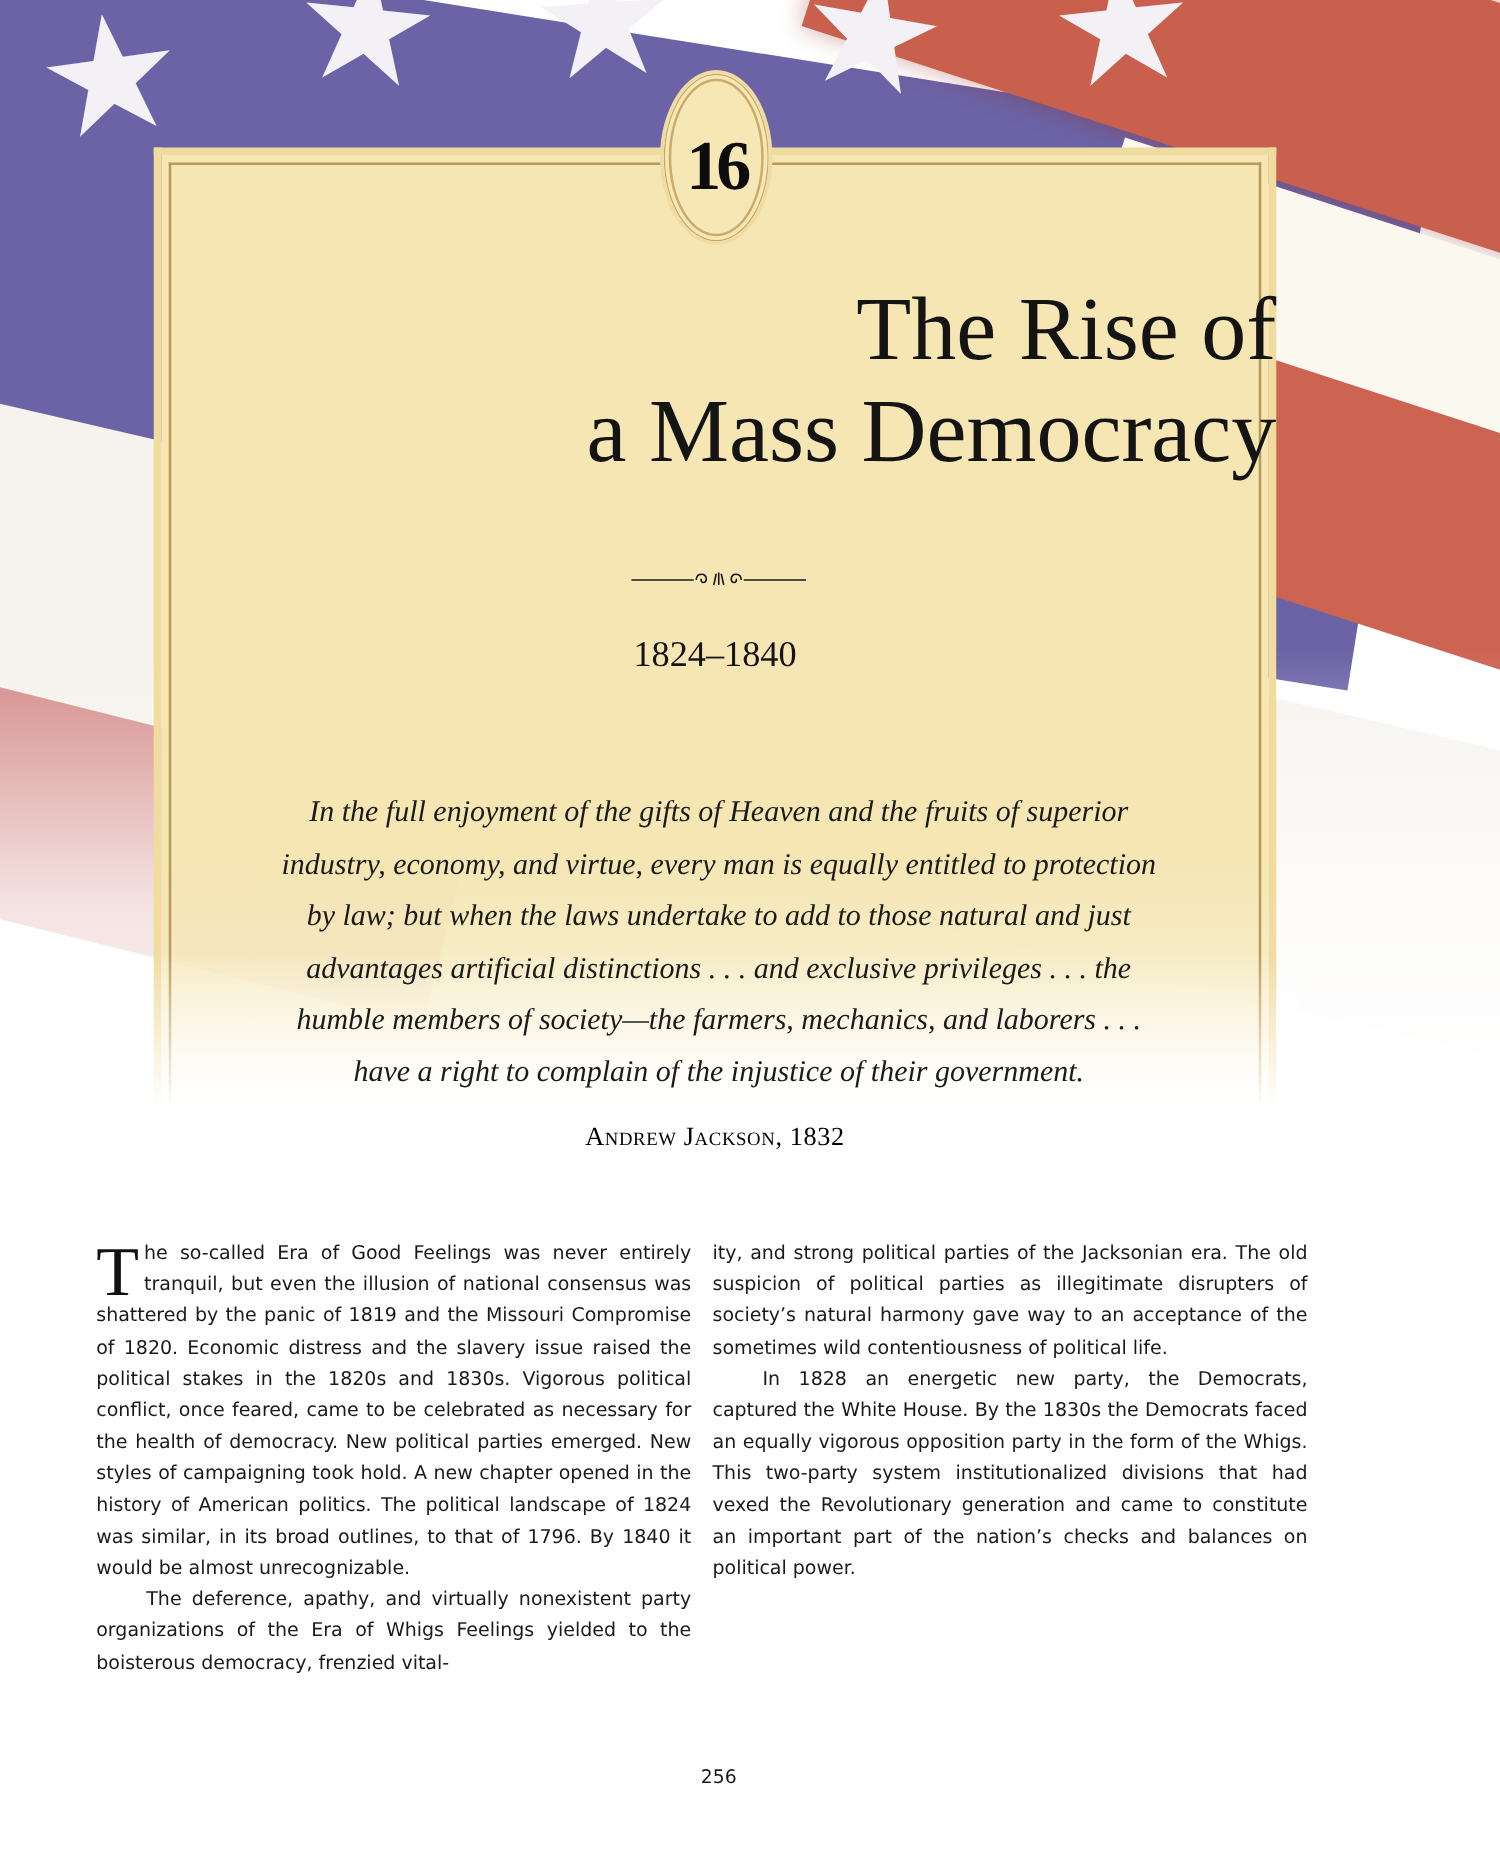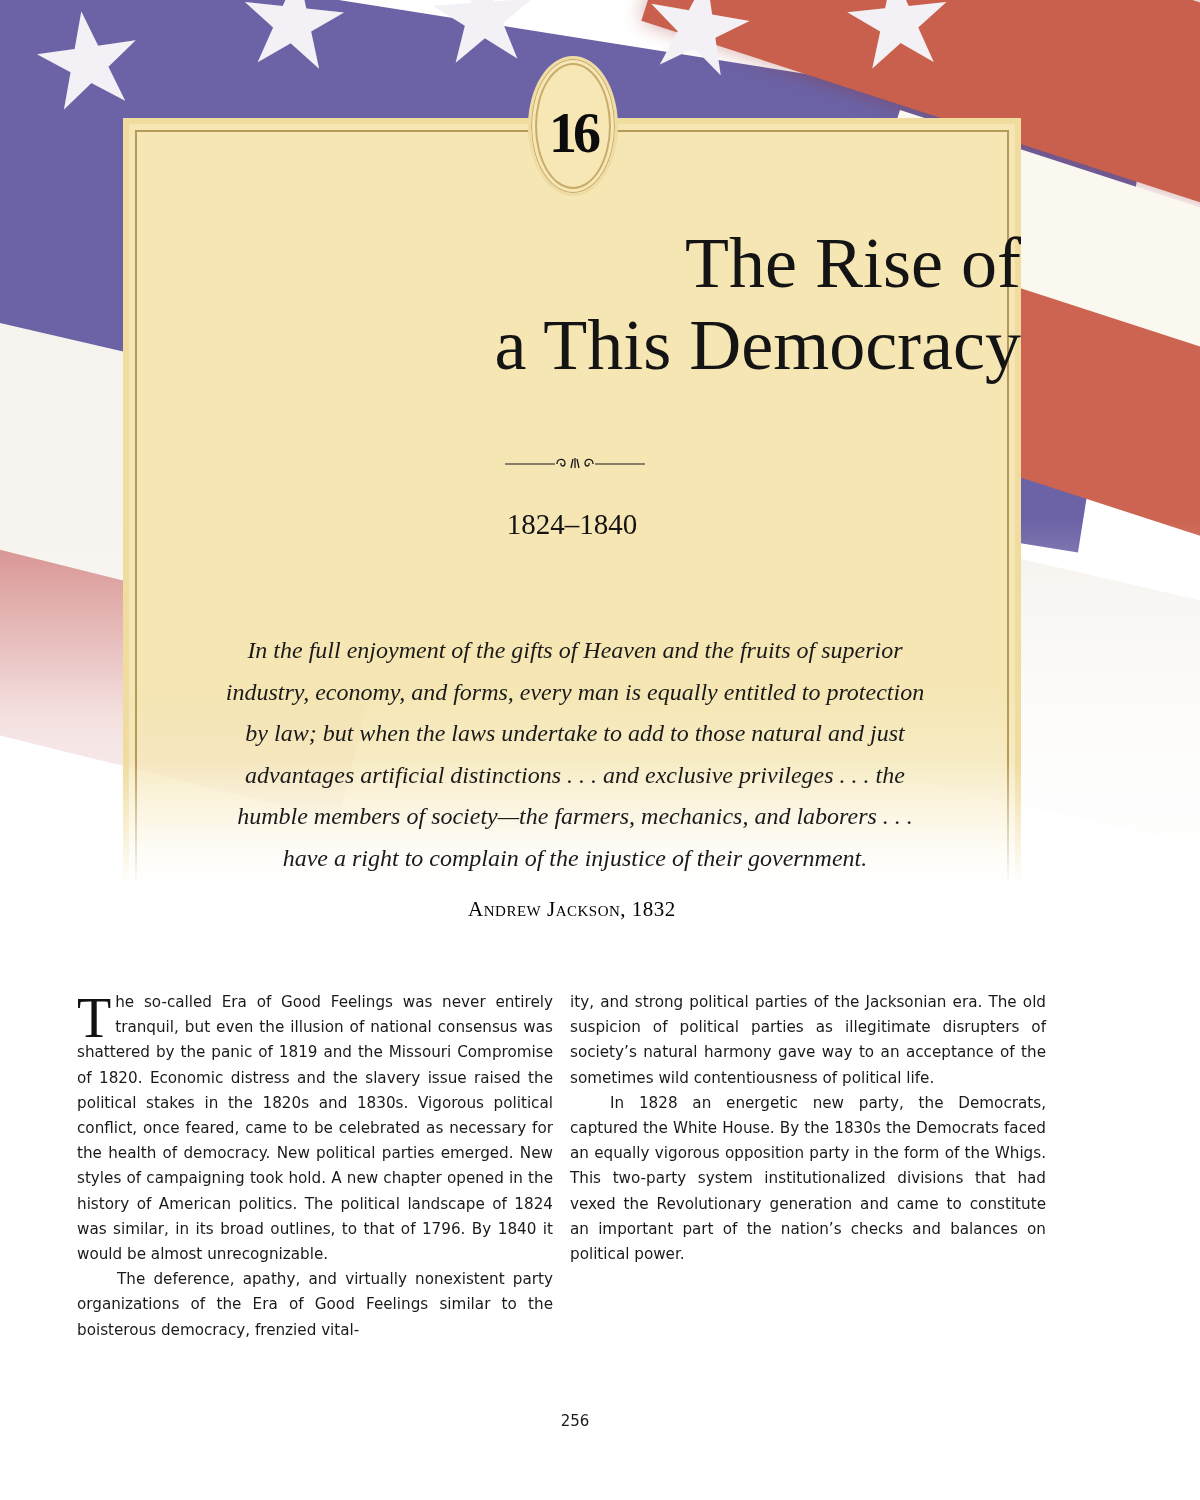--- a/index.html
+++ b/index.html
@@ -143,47 +143,47 @@
 </div>
 <div class="plaque-fade-borders"></div>
 
 <div class="badge">
   <div class="badge-ring"></div>
   <div class="badge-num">16</div>
 </div>
 
 <div class="title">
   <div>The Rise of</div>
-  <div>a This Democracy</div>
+  <div>a Mass Democracy</div>
 </div>
 
 <svg class="ornament" viewBox="0 0 140 20">
   <line x1="0" y1="10" x2="50" y2="10" stroke="#1a1a1a" stroke-width="1.2"></line>
   <line x1="90" y1="10" x2="140" y2="10" stroke="#1a1a1a" stroke-width="1.2"></line>
   <path d="M52 10 C52 4, 60 4, 60 9 C60 13, 55 13, 56 9" fill="none" stroke="#1a1a1a" stroke-width="1.3"></path>
   <path d="M88 10 C88 4, 80 4, 80 9 C80 13, 85 13, 84 9" fill="none" stroke="#1a1a1a" stroke-width="1.3"></path>
   <path d="M66 14 L68 5 M70 14 L70 4 M74 14 L72 5" fill="none" stroke="#1a1a1a" stroke-width="1.3"></path>
 </svg>
 
 <div class="daterange">1824–1840</div>
 
 <div class="quote">
   <div>In the full enjoyment of the gifts of Heaven and the fruits of superior</div>
-  <div>industry, economy, and forms, every man is equally entitled to protection</div>
+  <div>industry, economy, and virtue, every man is equally entitled to protection</div>
   <div>by law; but when the laws undertake to add to those natural and just</div>
   <div>advantages artificial distinctions . . . and exclusive privileges . . . the</div>
   <div>humble members of society—the farmers, mechanics, and laborers . . .</div>
   <div>have a right to complain of the injustice of their government.</div>
 </div>
 
 <div class="attribution">Andrew Jackson, 1832</div>
 
 <div class="col left">
   <p><span class="dropcap">T</span><span>he so-called Era of Good Feelings was never entirely tranquil, but even the illusion of national consensus was shattered by the panic of 1819 and the Missouri Compromise of 1820. Economic distress and the slavery issue raised the political stakes in the 1820s and 1830s. Vigorous political conflict, once feared, came to be celebrated as necessary for the health of democracy. New political parties emerged. New styles of campaigning took hold. A new chapter opened in the history of American politics. The political landscape of 1824 was similar, in its broad outlines, to that of 1796. By 1840 it would be almost unrecognizable.</span></p>
-  <p class="indent">The deference, apathy, and virtually nonexistent party organizations of the Era of Good Feelings similar to the boisterous democracy, frenzied vital-</p>
+  <p class="indent">The deference, apathy, and virtually nonexistent party organizations of the Era of Whigs Feelings yielded to the boisterous democracy, frenzied vital-</p>
 </div>
 
 <div class="col right">
   <p>ity, and strong political parties of the Jacksonian era. The old suspicion of political parties as illegitimate disrupters of society’s natural harmony gave way to an acceptance of the sometimes wild contentiousness of political life.</p>
   <p class="indent">In 1828 an energetic new party, the Democrats, captured the White House. By the 1830s the Democrats faced an equally vigorous opposition party in the form of the Whigs. This two-party system institutionalized divisions that had vexed the Revolutionary generation and came to constitute an important part of the nation’s checks and balances on political power.</p>
 </div>
 
 <div class="pagenum">256</div>
 
 </body></html>

